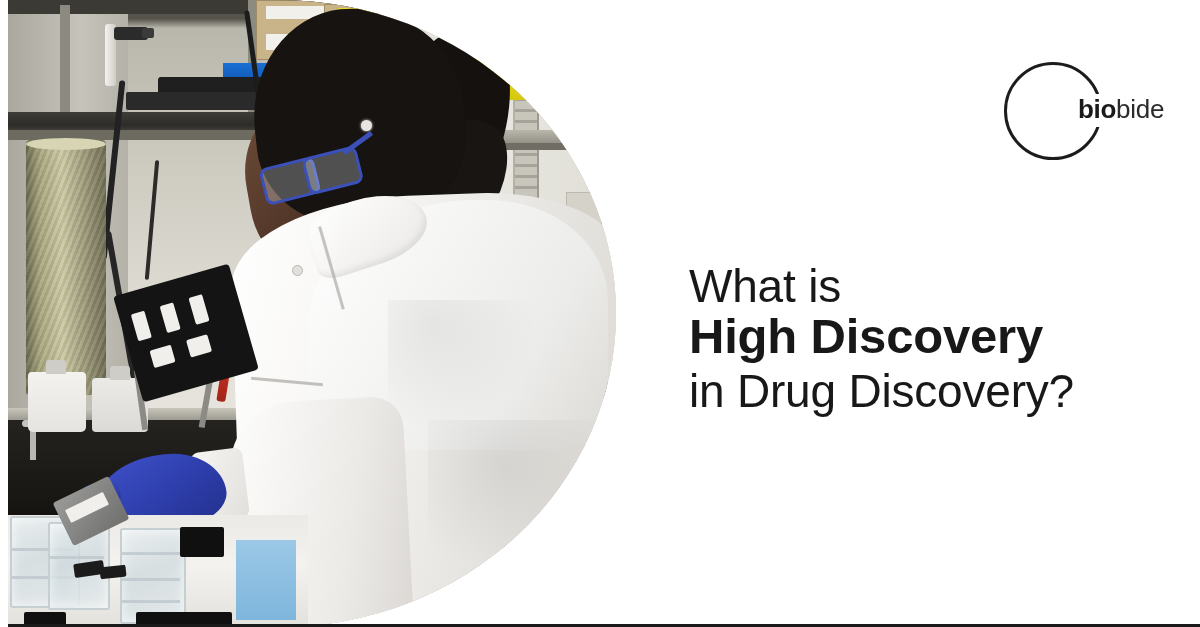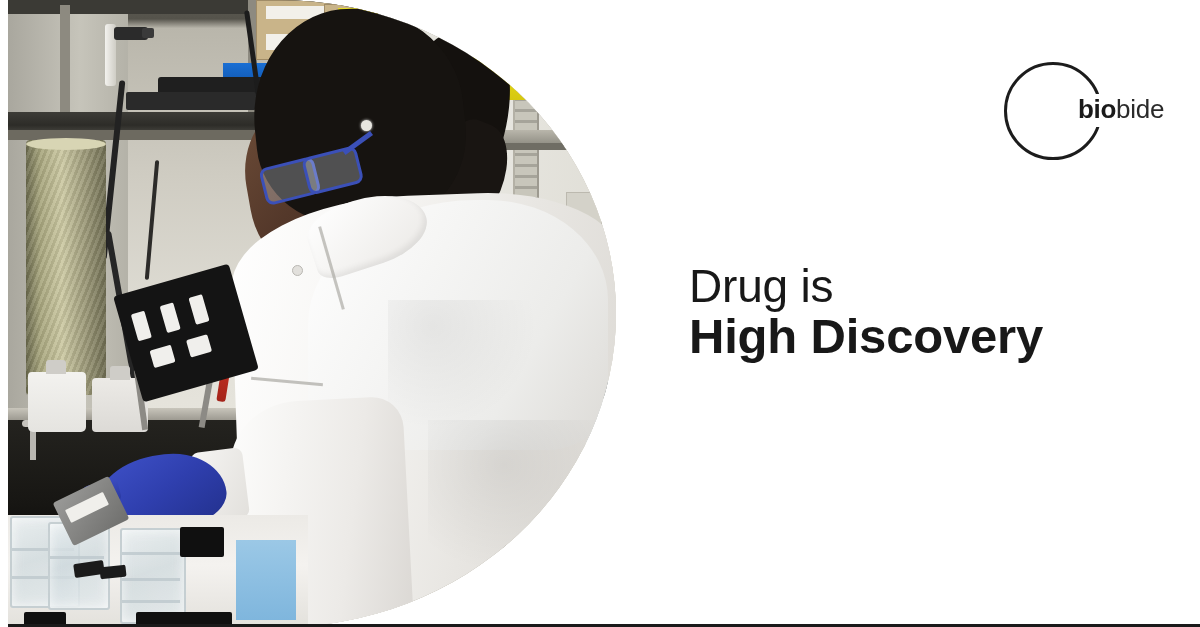--- a/index.html
+++ b/index.html
@@ -672,17 +672,18 @@
   </div>
 
   <div class="logo">
     <div class="logo-ring"></div>
     <div class="logo-word">
       <span class="logo-bio">bio</span><span class="logo-bide">bide</span>
     </div>
   </div>
 
   <div class="headline">
-    <span class="hl-line hl-light">Drug is</span>
+    <span class="hl-line hl-light">What is</span>
     <span class="hl-line hl-bold">High Discovery</span>
+    <span class="hl-line hl-last">in Drug Discovery?</span>
   </div>
 
 </div>
 
 </body></html>

